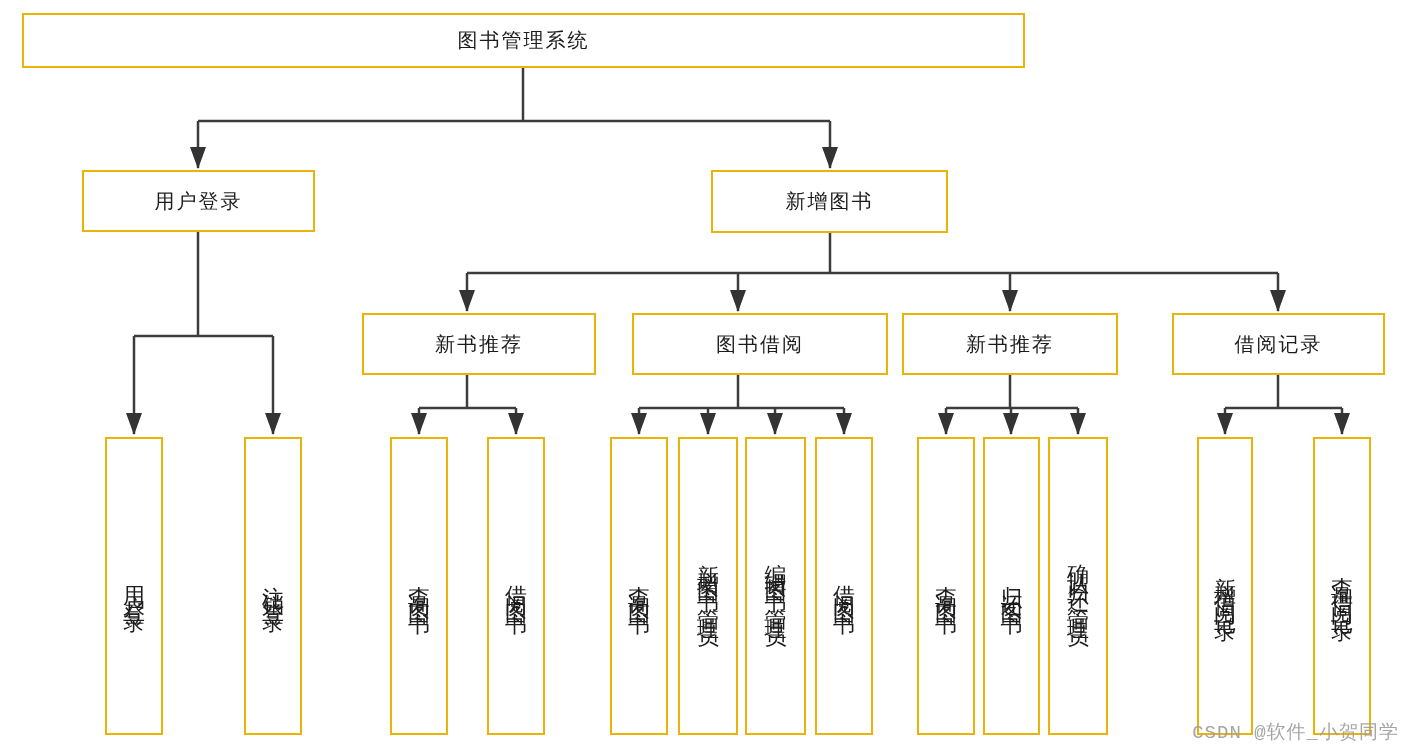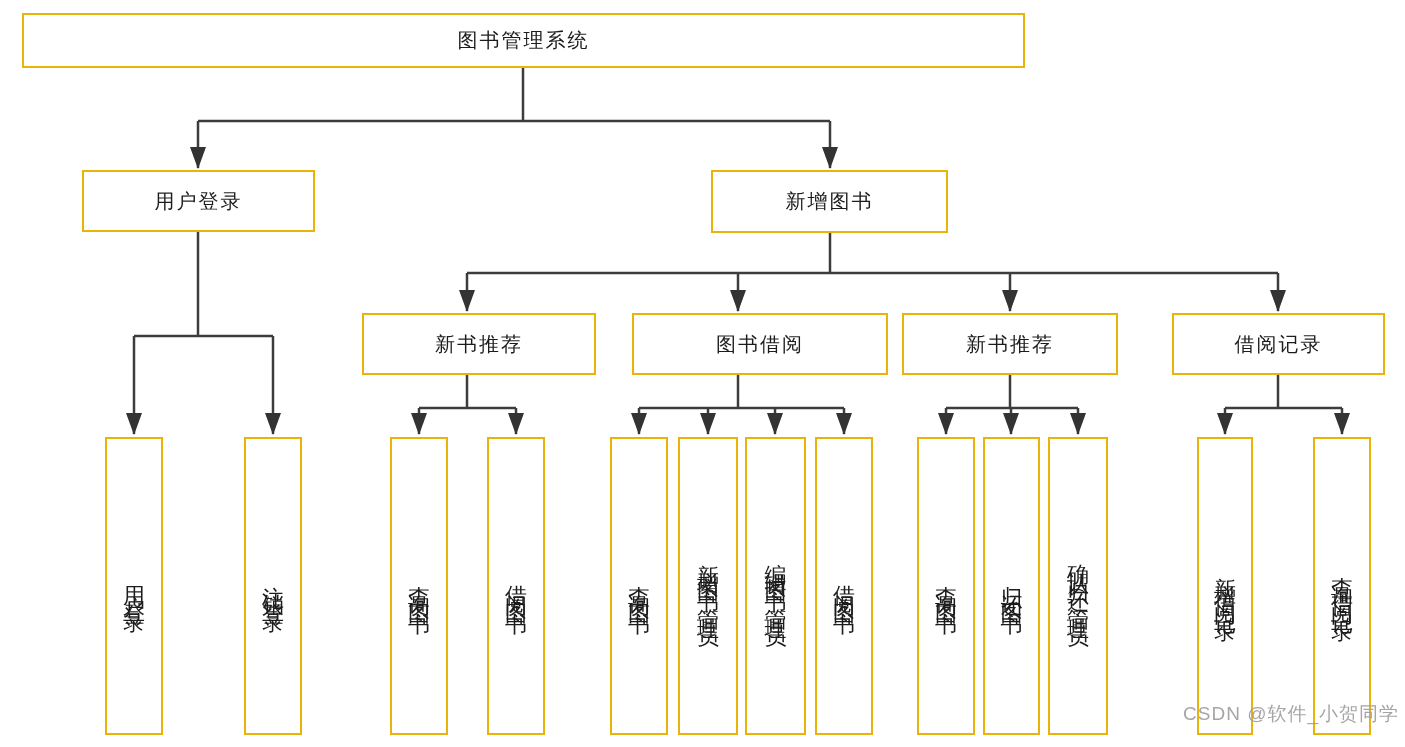--- a/index.html
+++ b/index.html
@@ -13,22 +13,22 @@
     position:absolute;box-sizing:border-box;background:#ffffff;
     border:2px solid #eab308;display:flex;align-items:center;justify-content:center;
     text-align:center;
   }
   .h{font-size:20px;letter-spacing:2px;white-space:nowrap;}
   .v{
     writing-mode:vertical-rl;
     font-size:22px;letter-spacing:9px;line-height:1;
   }
   .watermark{
-    position:absolute;right:6px;bottom:20px;z-index:9;
-    font-size:19px;letter-spacing:1px;color:#9e9e9e;opacity:.92;white-space:nowrap;
+    position:absolute;right:6px;bottom:2px;z-index:9;
+    font-size:19px;letter-spacing:1px;color:#9e9e9e;opacity:.92;white-space:nowrap;font-family:Liberation Mono, monospace;
   }
 </style>
 </head>
 <body>
 
 <div class="stage">
 
   <svg class="wires" viewBox="0 0 1405 747">
     <defs>
       <marker id="arr" viewBox="0 -8 22 16" markerWidth="22" markerHeight="16" refX="21" refY="0" orient="auto" markerUnits="userSpaceOnUse">

